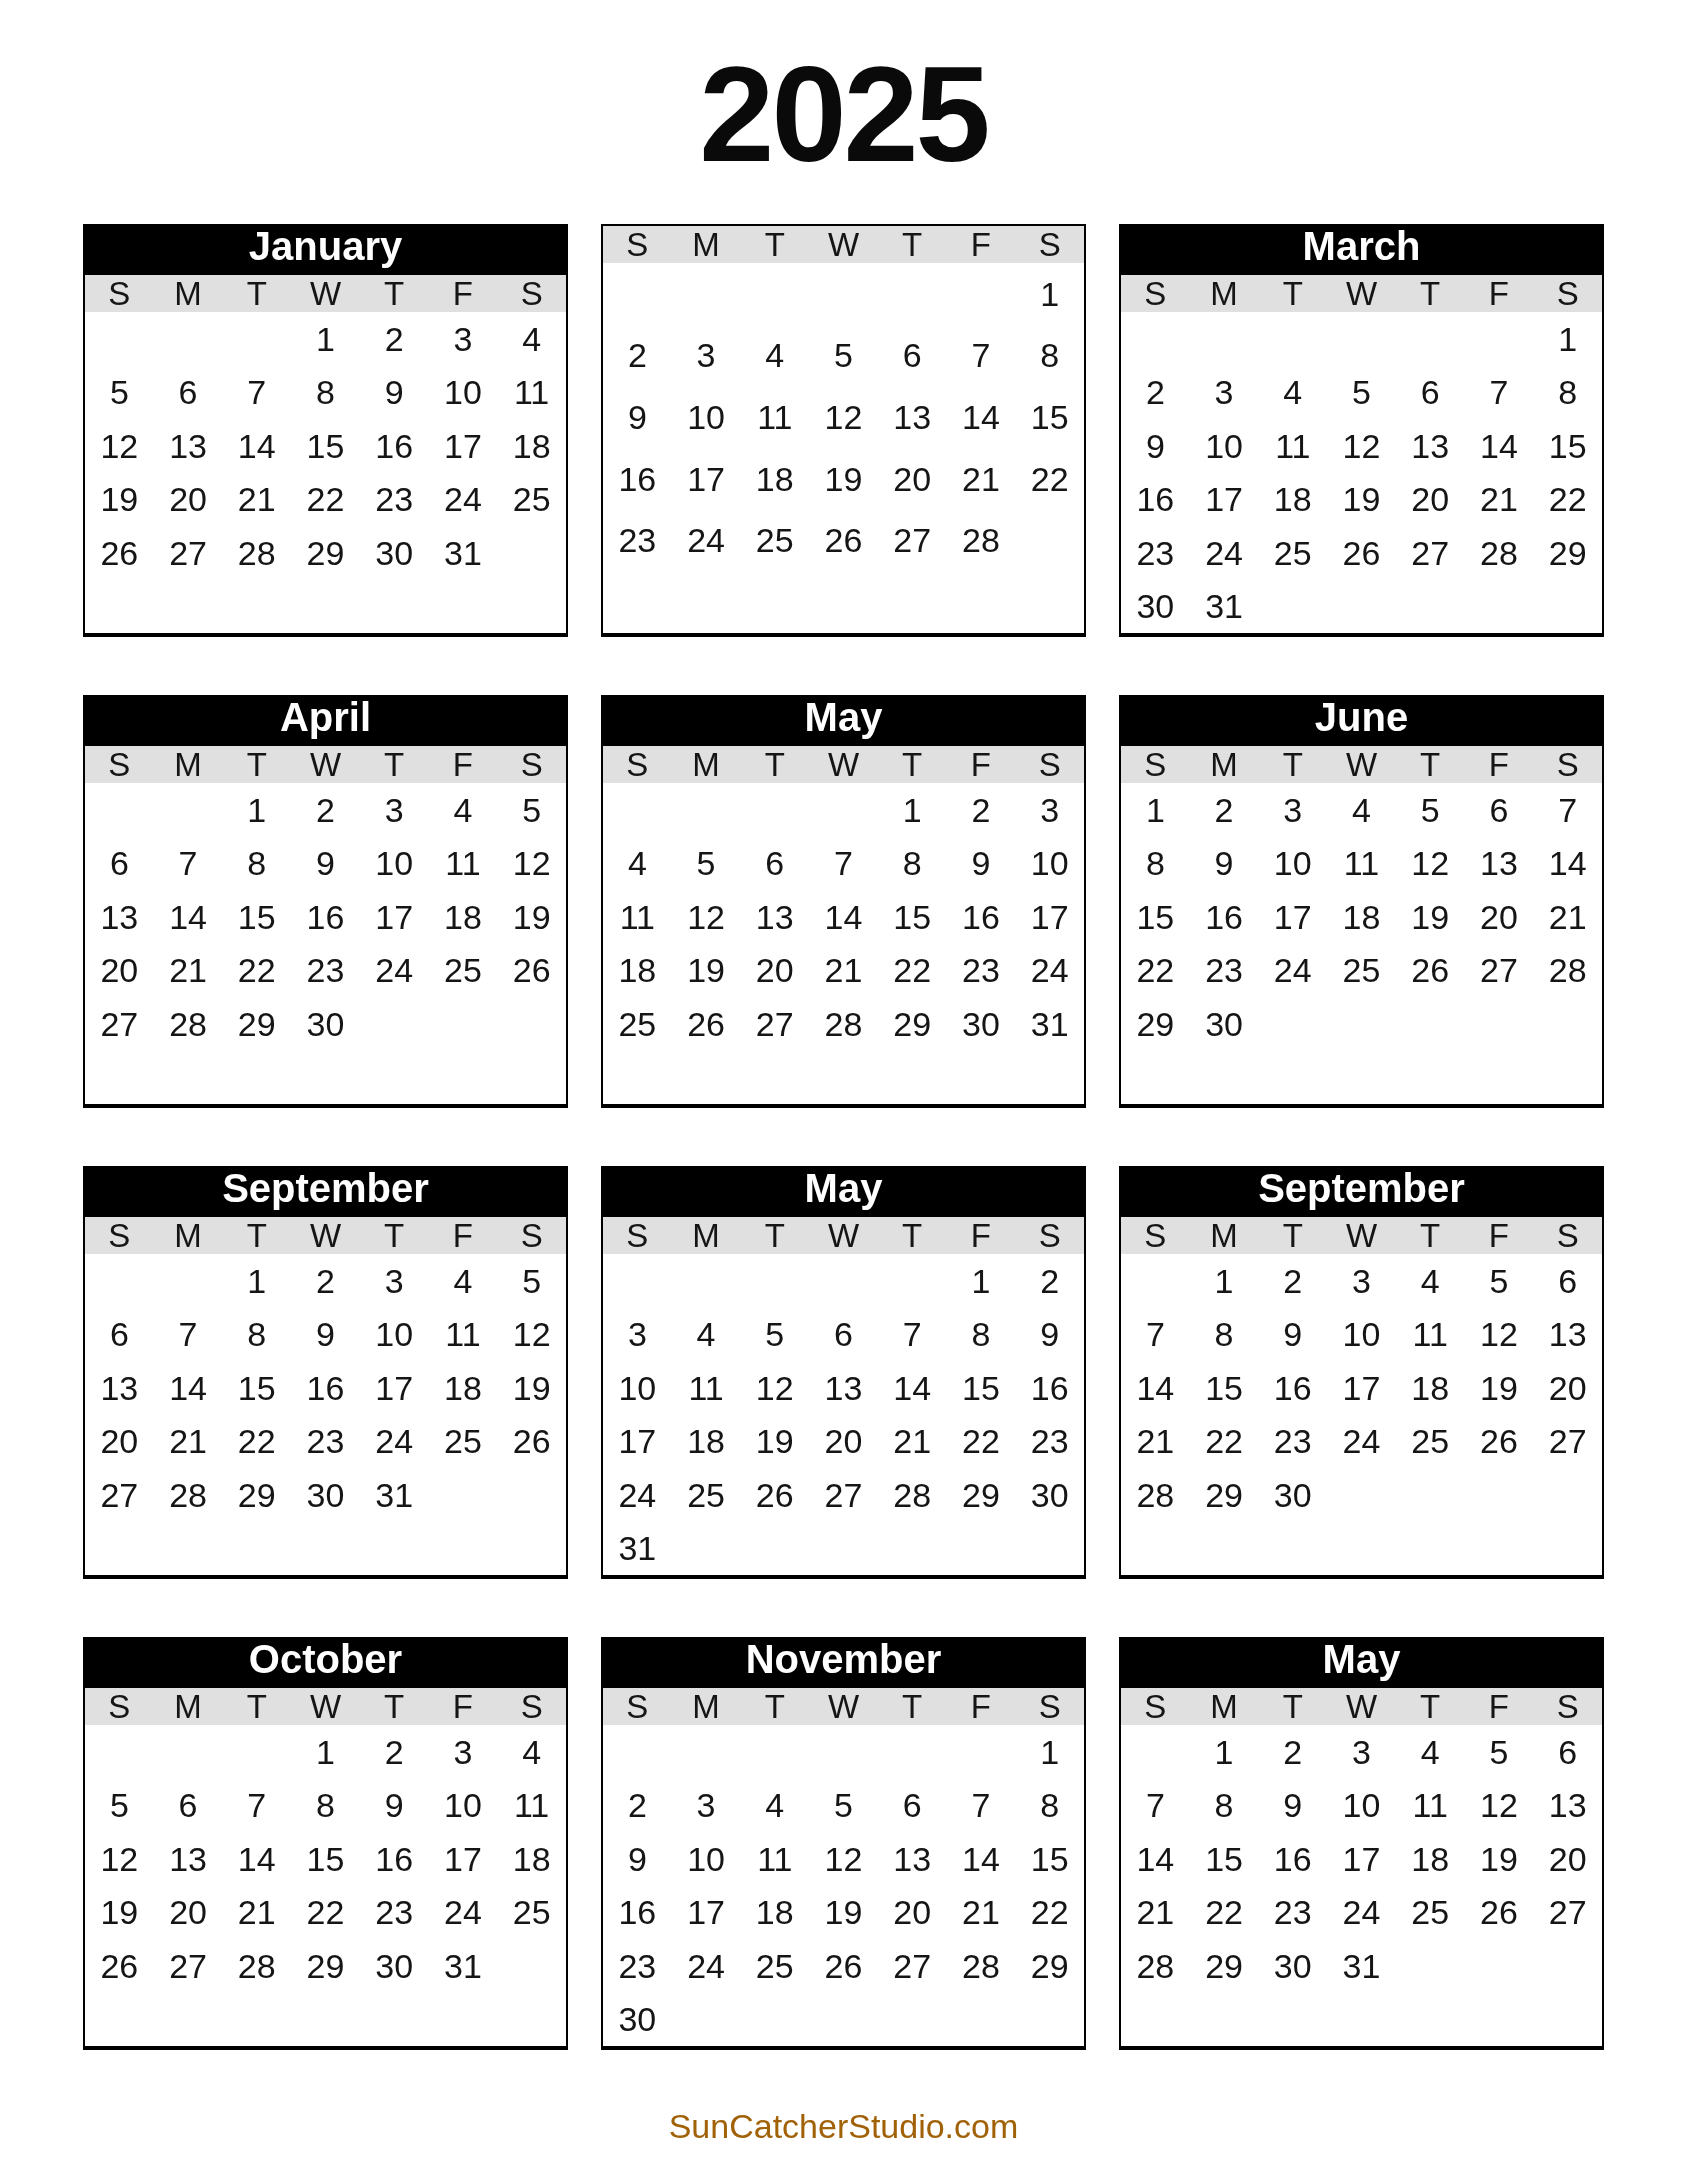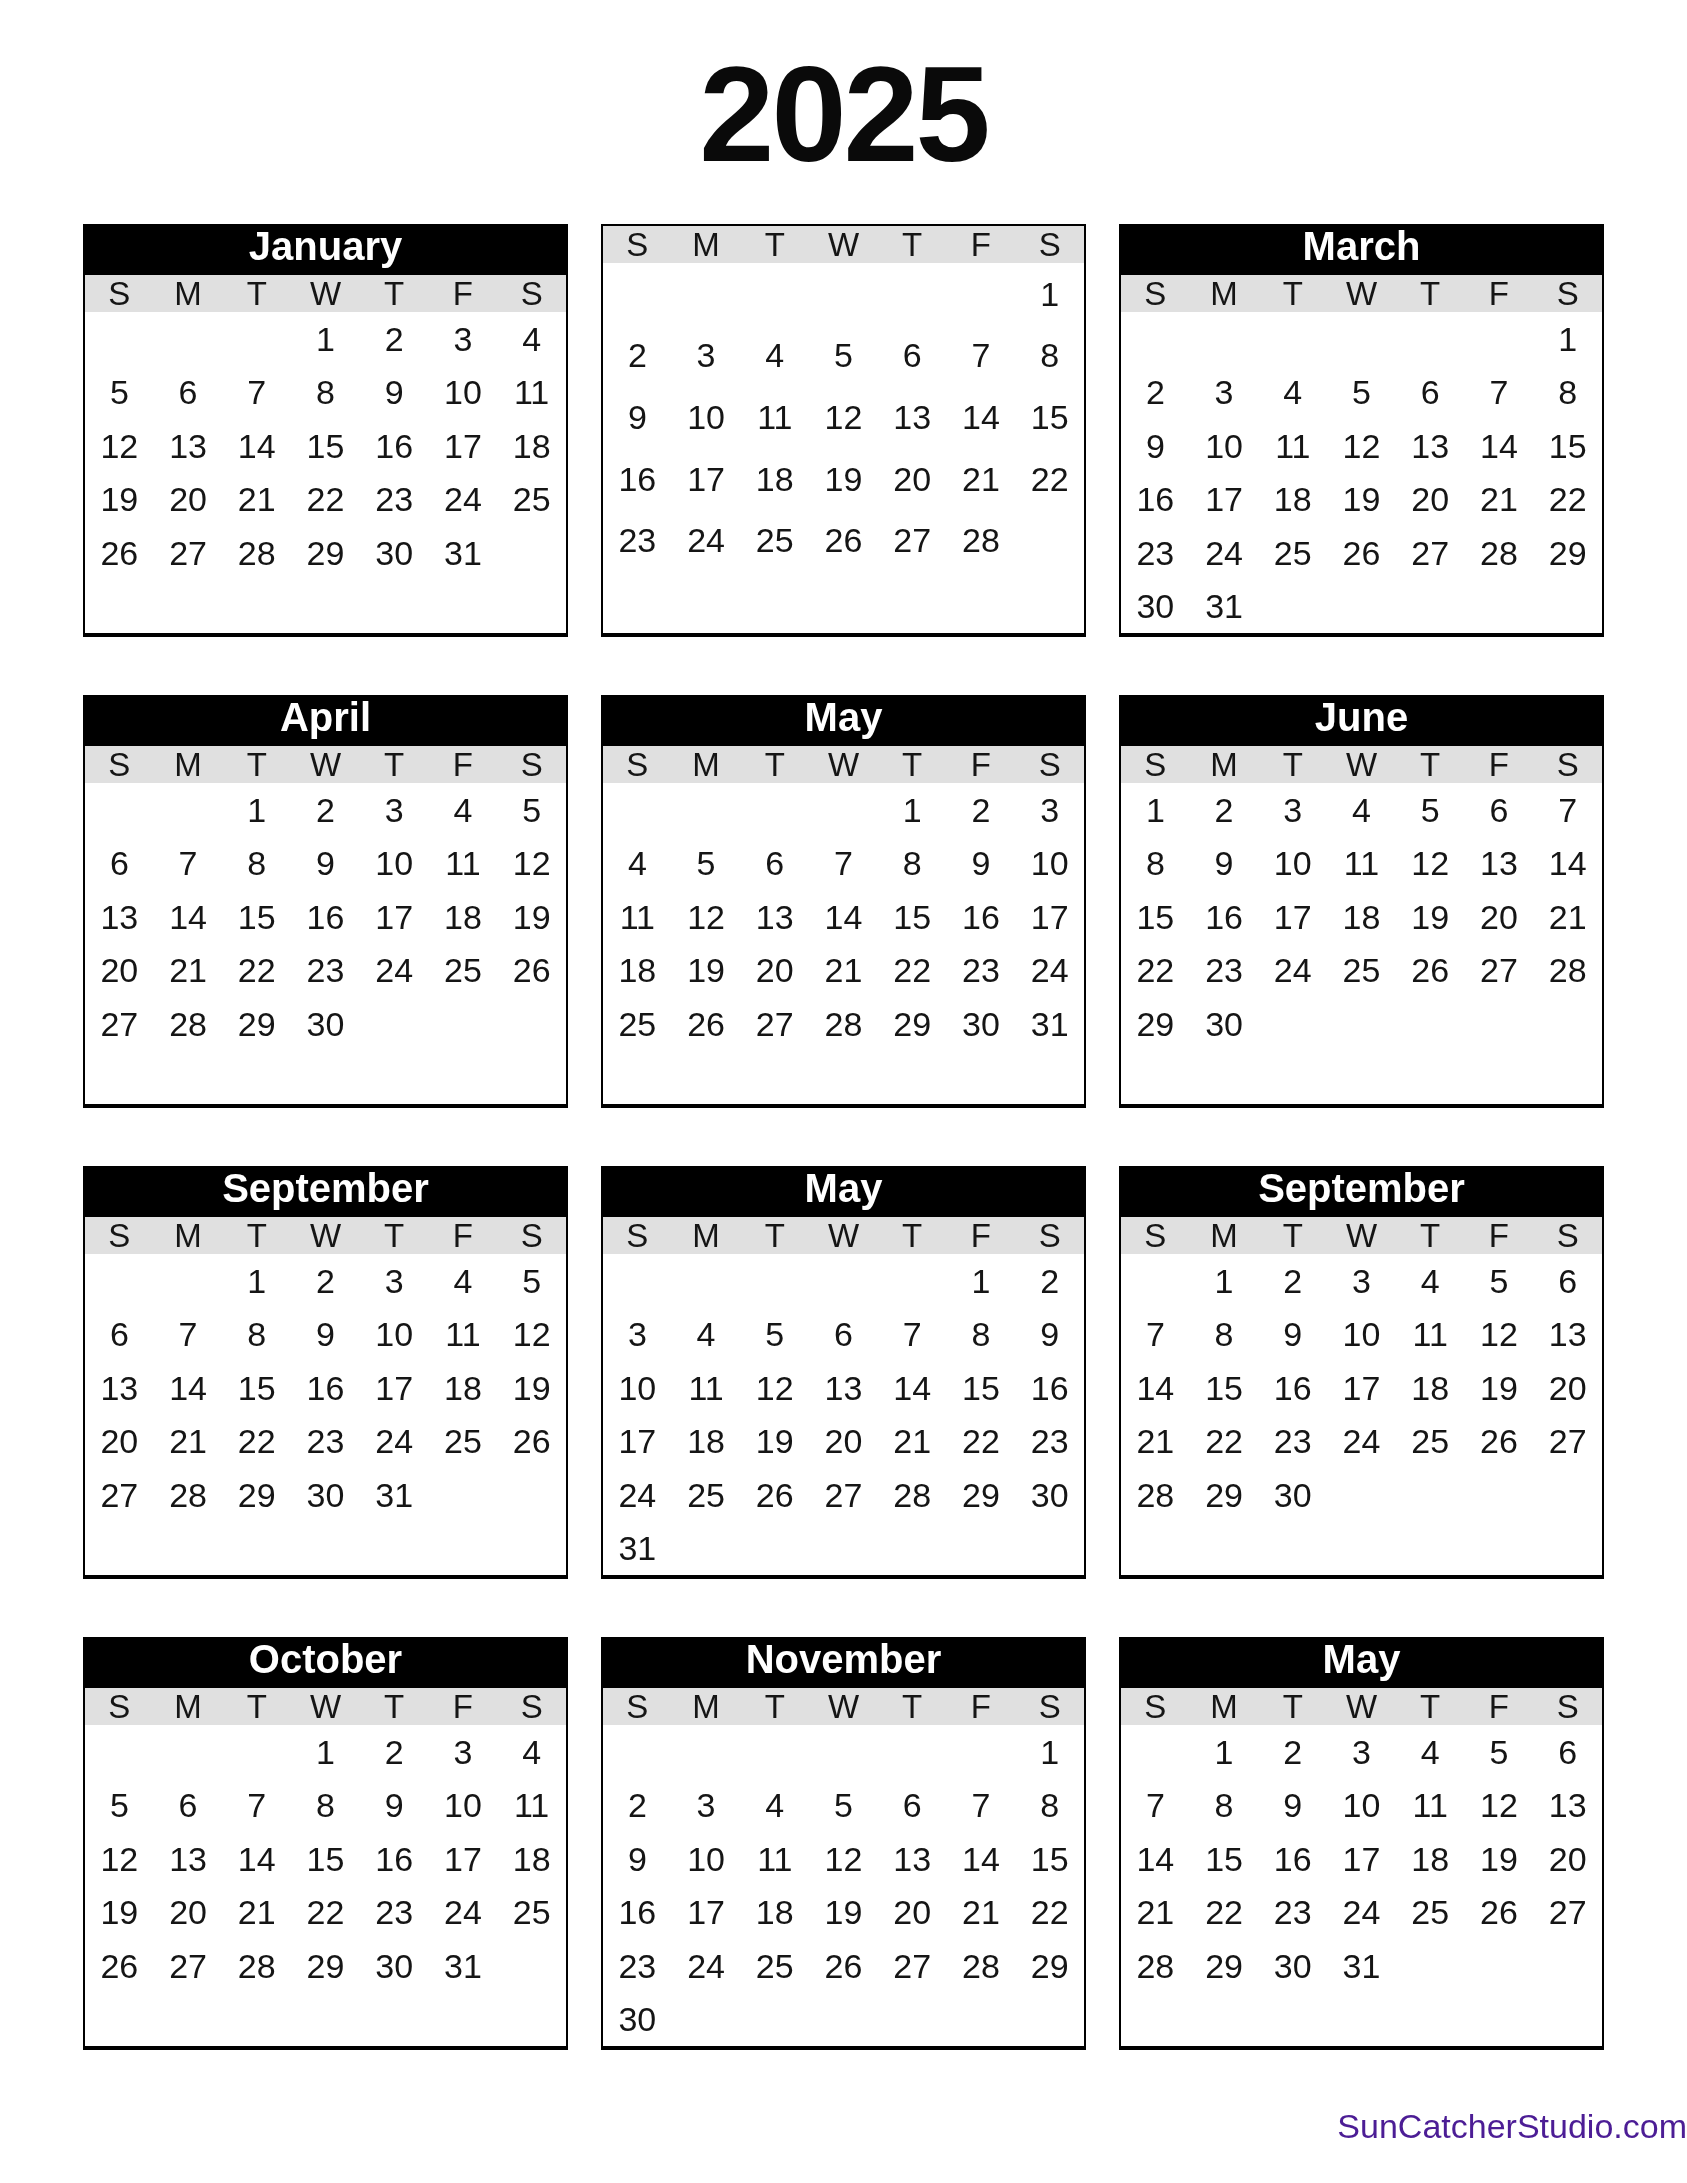--- a/index.html
+++ b/index.html
@@ -80,24 +80,24 @@
   .date-cell {
     display: flex;
     align-items: center;
     justify-content: center;
     font-size: 34px;
     line-height: 1;
     color: #151515;
   }
   .footer {
     margin-top: 56px;
-    text-align: right;
+    text-align: center;
     font-size: 34px;
     line-height: 1.2;
-    color: #4c1d95;
+    color: #a16207;
   }
 </style>
 </head>
 <body>
 
 <div class="page">
   <div class="year-title">2025</div>
 
   <div class="months-grid" id="months-grid">
   <div class="month">

